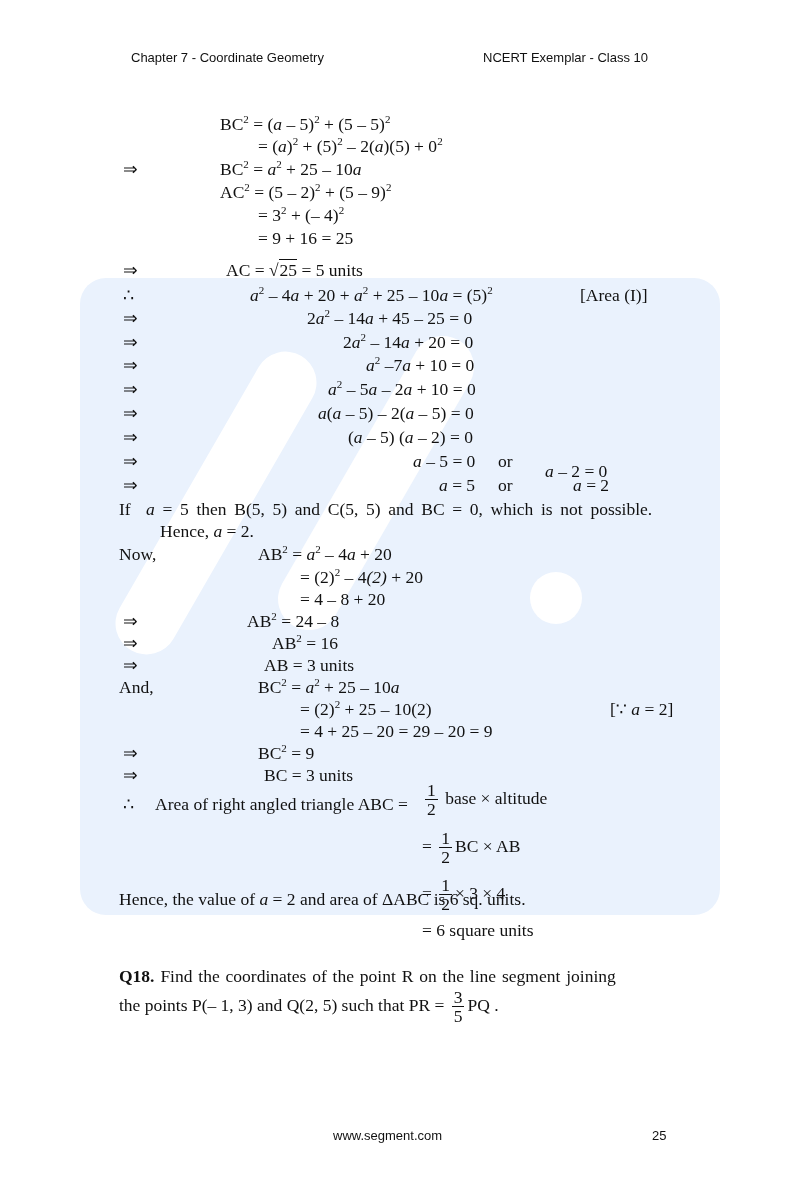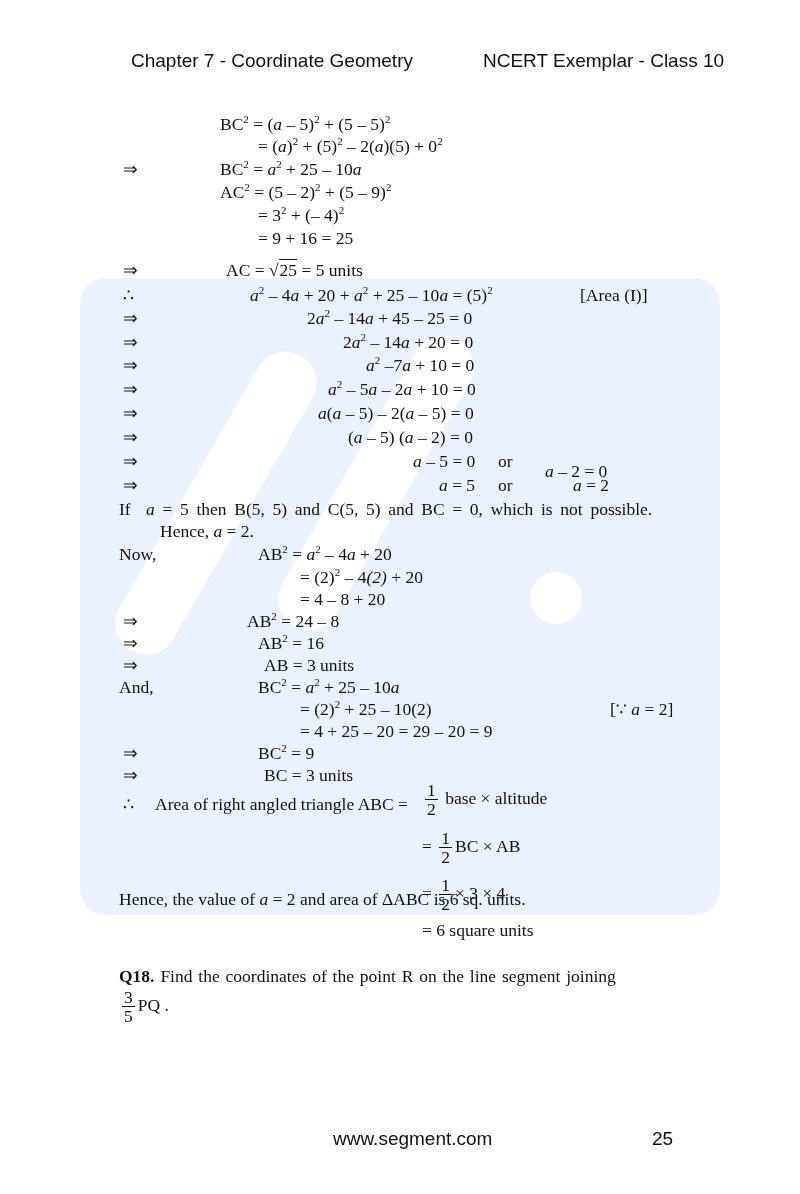--- a/index.html
+++ b/index.html
@@ -1,17 +1,17 @@
 <!DOCTYPE html>
 <html><head>
 <meta charset="utf-8">
 <style>
   html, body { margin: 0; padding: 0; background: #ffffff; }
   body { width: 800px; height: 1194px; position: relative; overflow: hidden; }
-  .hdr, .ftr { position: absolute; font-family: "Liberation Sans", sans-serif; font-size: 19px; color: #111; }
+  .hdr, .ftr { position: absolute; font-family: "Liberation Sans", sans-serif; font-size: 13px; color: #111; }
   .wm-box { position: absolute; left: 80px; top: 278px; width: 640px; height: 637px; background: #eaf2fd; border-radius: 26px; }
   .wm-stroke { position: absolute; background: #ffffff; border-radius: 40px; }
   .wm-dot { position: absolute; background: #ffffff; border-radius: 50%; }
   .ln { position: absolute; font-family: "Liberation Serif", serif; font-size: 17.5px; color: #111; white-space: nowrap; line-height: 22px; }
   .ln i { font-style: italic; }
   sup { font-size: 11px; vertical-align: 7px; line-height: 0; }
   .frac { display: inline-block; vertical-align: middle; text-align: center; margin: 0 3px; line-height: 18px; }
   .frac span { display: block; }
   .frac .num { border-bottom: 1px solid #111; padding: 0 2px; }
   .sqrt { border-top: 1px solid #111; padding-left: 1px; }
@@ -77,21 +77,21 @@
 <div class="ln" style="left:119px; top:520px;margin-left:41px;">Hence, <i>a</i> = 2.</div>
 
 <div class="ln" style="left:119px; top:543px;">Now,</div>
 <div class="ln" style="left:258px; top:543px;">AB<sup>2</sup> = <i>a</i><sup>2</sup> – 4<i>a</i> + 20</div>
 <div class="ln" style="left:300px; top:566px;">= (2)<sup>2</sup> – 4<i>(2)</i> + 20</div>
 <div class="ln" style="left:300px; top:588px;">= 4 – 8 + 20</div>
 
 <div class="ln" style="left:123px; top:610px;">⇒</div>
 <div class="ln" style="left:247px; top:610px;">AB<sup>2</sup> = 24 – 8</div>
 <div class="ln" style="left:123px; top:632px;">⇒</div>
-<div class="ln" style="left:258px; top:632px;">AB<sup>2</sup> = 16</div>
+<div class="ln" style="left:272px; top:632px;">AB<sup>2</sup> = 16</div>
 <div class="ln" style="left:123px; top:654px;">⇒</div>
 <div class="ln" style="left:264px; top:654px;">AB = 3 units</div>
 
 <div class="ln" style="left:119px; top:676px;">And,</div>
 <div class="ln" style="left:258px; top:676px;">BC<sup>2</sup> = <i>a</i><sup>2</sup> + 25 – 10<i>a</i></div>
 <div class="ln" style="left:300px; top:698px;">= (2)<sup>2</sup> + 25 – 10(2)</div>
 <div class="ln" style="left:610px; top:698px;">[∵ <i>a</i> = 2]</div>
 <div class="ln" style="left:300px; top:720px;">= 4 + 25 – 20 = 29 – 20 = 9</div>
 
 <div class="ln" style="left:123px; top:742px;">⇒</div>
@@ -117,17 +117,18 @@
 </div>
 
 <div class="ln" style="left:422px; top:919px;">= 6 square units</div>
 
 <div class="ln" style="left:119px; top:888px;">Hence, the value of <i>a</i> = 2 and area of ΔABC is 6 sq. units.</div>
 
 <div class="ln" style="left:119px; top:965px;">
   <b>Q18.</b><span style="word-spacing:1.5px;"> Find the coordinates of the point R on the line segment joining</span>
 </div>
 <div class="ln" style="left:119px; top:988px;">
+  <span>the points P(– 1, 3) and Q(2, 5) such that PR =</span>
   <span class="frac"><span class="num">3</span><span class="den">5</span></span><span>PQ .</span>
 </div>
 
 <div class="ftr" style="left:333px; top:1128px;">www.segment.com</div>
 <div class="ftr" style="left:652px; top:1128px;">25</div>
 
 </body></html>

